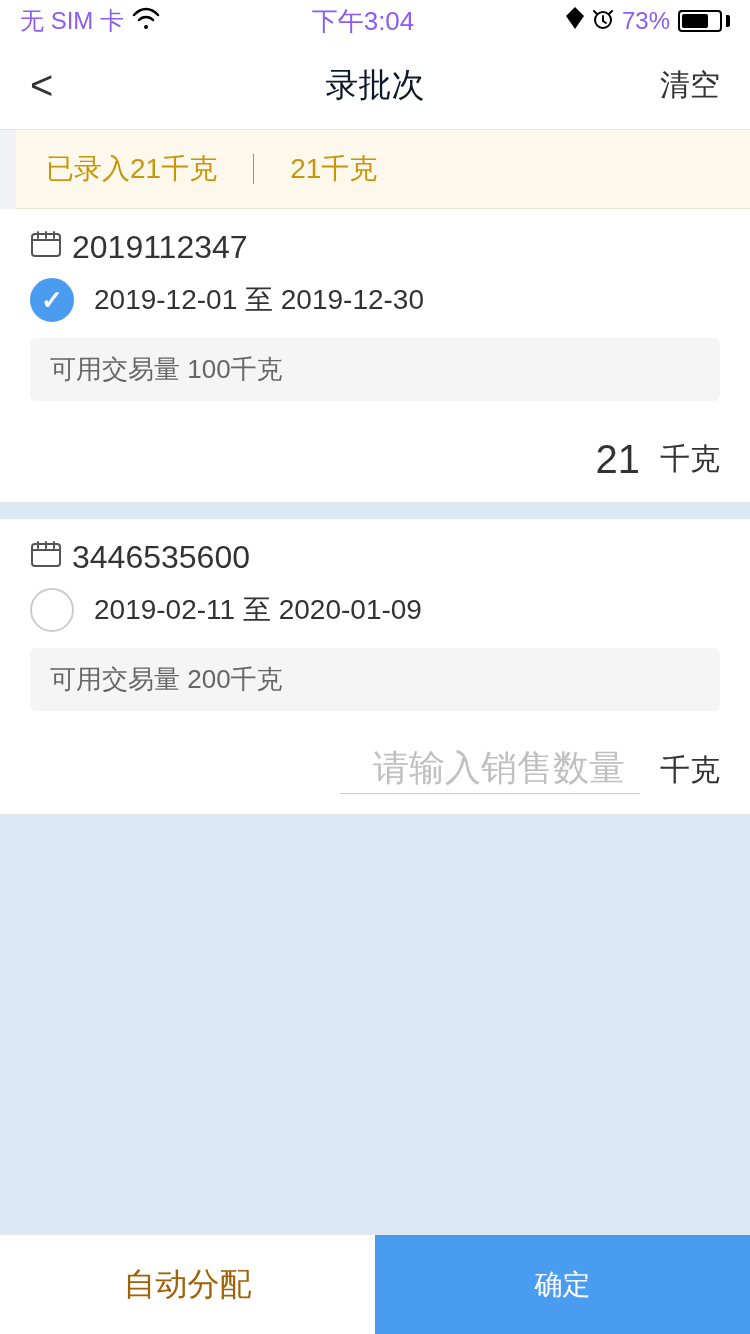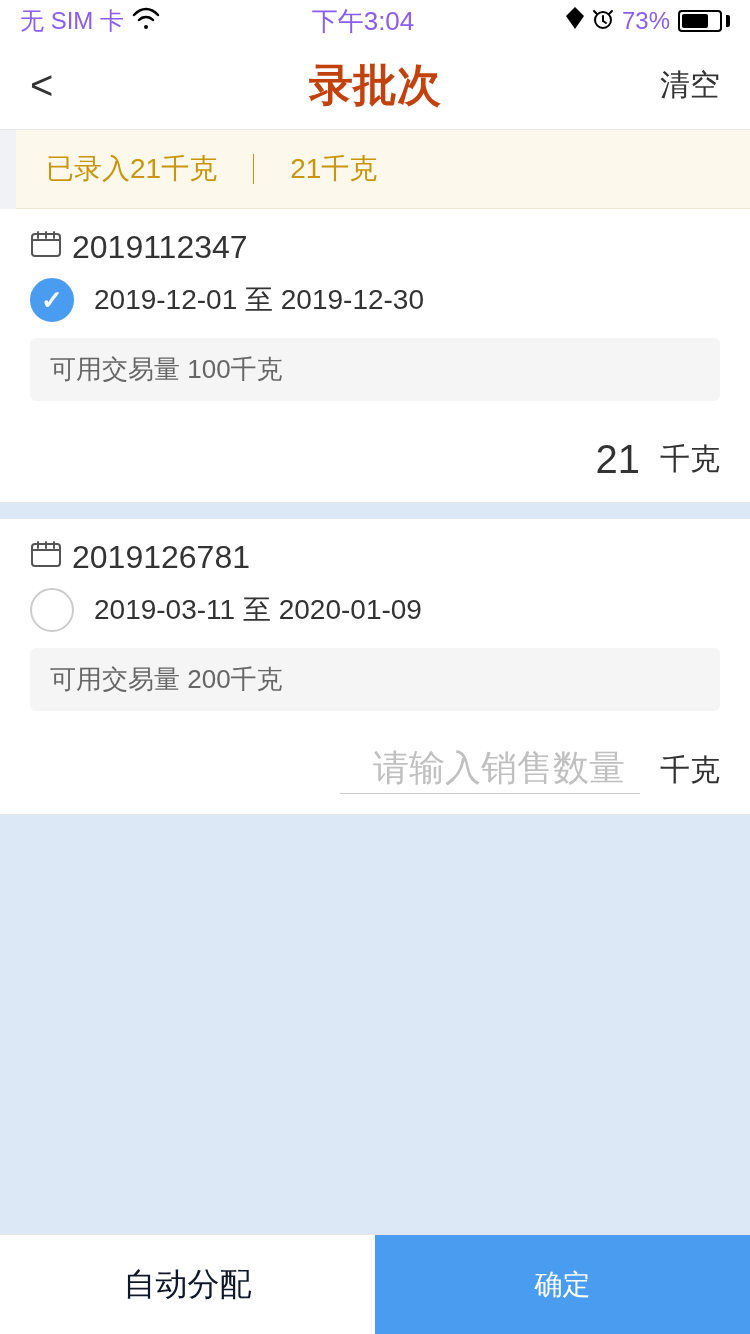--- a/index.html
+++ b/index.html
@@ -82,23 +82,23 @@
       padding: 0 30px;
       border-bottom: 1px solid #e5e5e5;
     }
     .nav-back {
       font-size: 40px;
       color: #333;
       cursor: pointer;
       width: 60px;
     }
     .nav-title {
-      font-size: 44px;
-      font-weight: 700;
-      color: #c2410c;
+      font-size: 33px;
+      font-weight: 400;
+      color: #0f172a;
     }
     .nav-clear {
       font-size: 30px;
       color: #333;
       cursor: pointer;
     }
 
     
     .summary-bar {
       width: 100%;
@@ -238,21 +238,21 @@
       display: flex;
       border-top: 1px solid #e5e5e5;
     }
     .btn-auto {
       flex: 1;
       background: #fff;
       display: flex;
       align-items: center;
       justify-content: center;
       font-size: 32px;
-      color: #0f172a;
+      color: #a16207;
       cursor: pointer;
       border: none;
     }
     .btn-confirm {
       flex: 1;
       background: #4a9cf0;
       display: flex;
       align-items: center;
       justify-content: center;
       font-size: 28px;
@@ -344,25 +344,25 @@
 <div class="main-content">
   <div class="batch-item-content">
     <div class="batch-id-row">
       <span class="batch-icon">
         <svg width="32" height="28" viewBox="0 0 32 28" fill="none">
           <rect x="2" y="4" width="28" height="22" rx="3" stroke="#555" stroke-width="2" fill="none"></rect>
           <path d="M2 10h28" stroke="#555" stroke-width="2"></path>
           <path d="M8 2v6M16 2v6M24 2v6" stroke="#555" stroke-width="2" stroke-linecap="round"></path>
         </svg>
       </span>
-      <span class="batch-id">2019126781</span>
+      <span class="batch-id">3446535600</span>
     </div>
     <div class="batch-date-row">
       <div class="batch-checkbox"></div>
-      <span class="batch-date">2019-03-11 至 2020-01-09</span>
+      <span class="batch-date">2019-02-11 至 2020-01-09</span>
     </div>
     <div class="batch-available">可用交易量 200千克</div>
   </div>
   <div class="quantity-area">
     <input class="quantity-input" type="number" placeholder="请输入销售数量" style="">
     <span class="quantity-unit">千克</span>
   </div>
 </div>
 
 <div class="bottom-spacer"></div>

